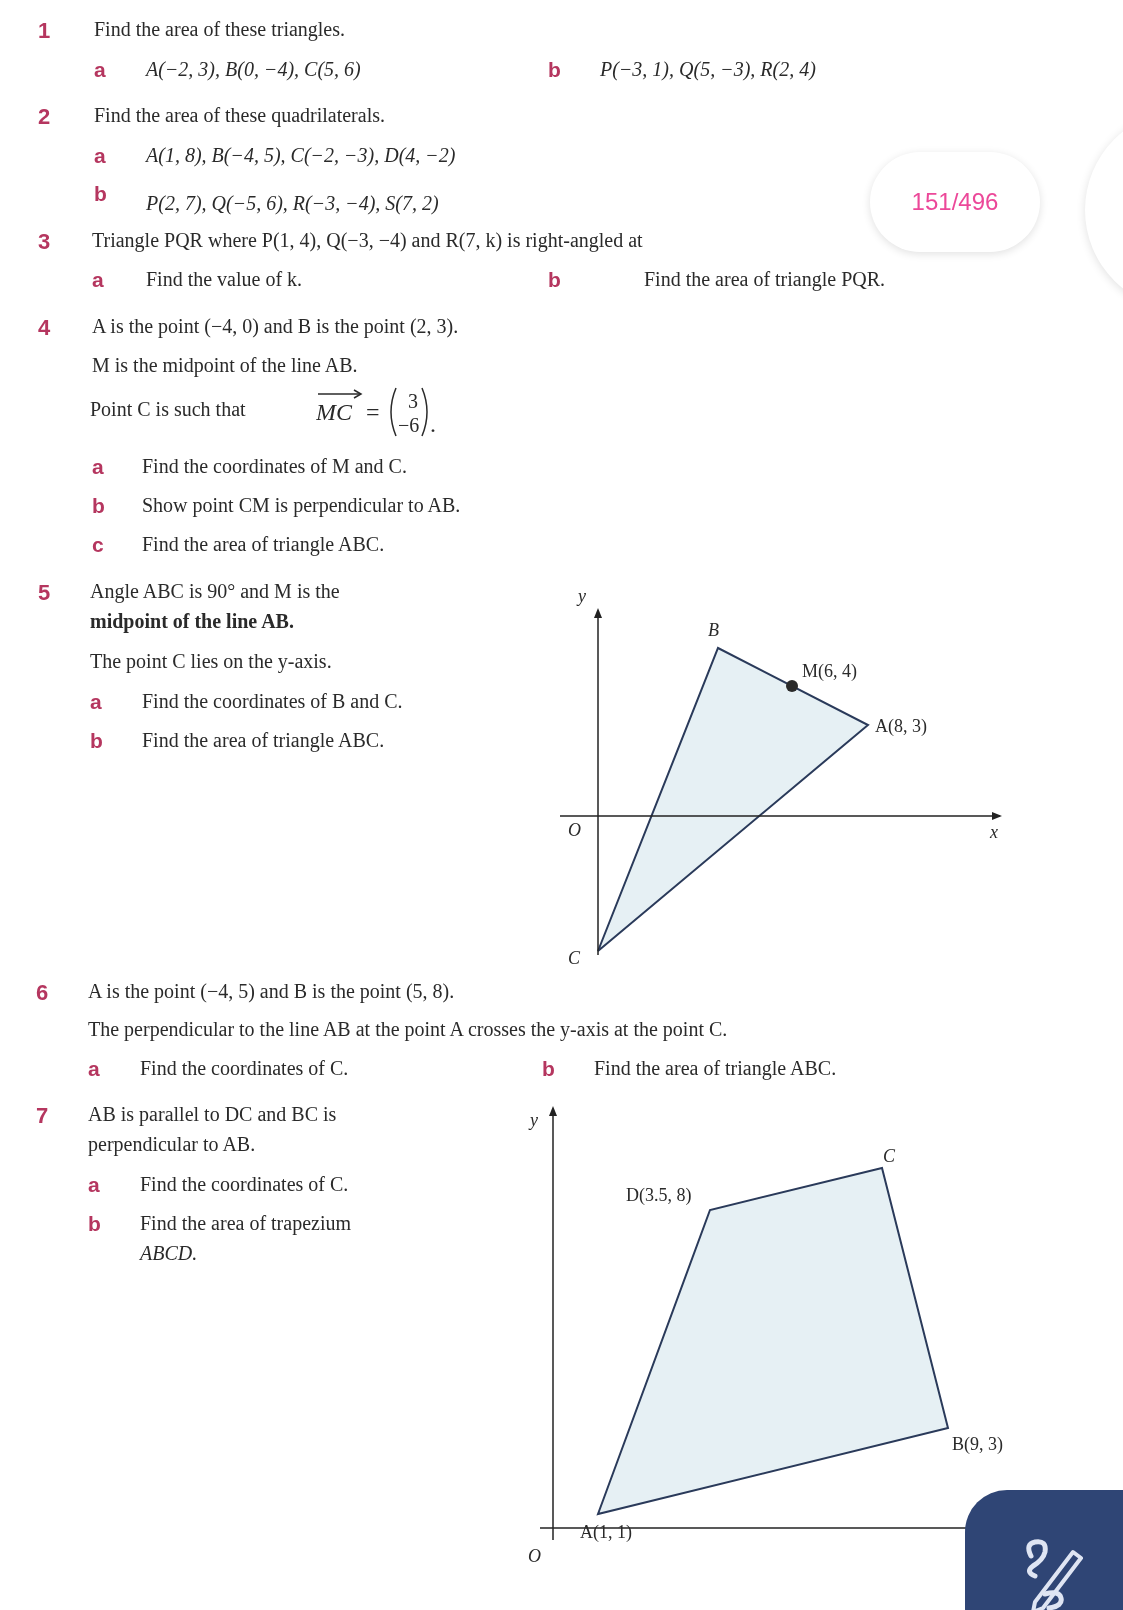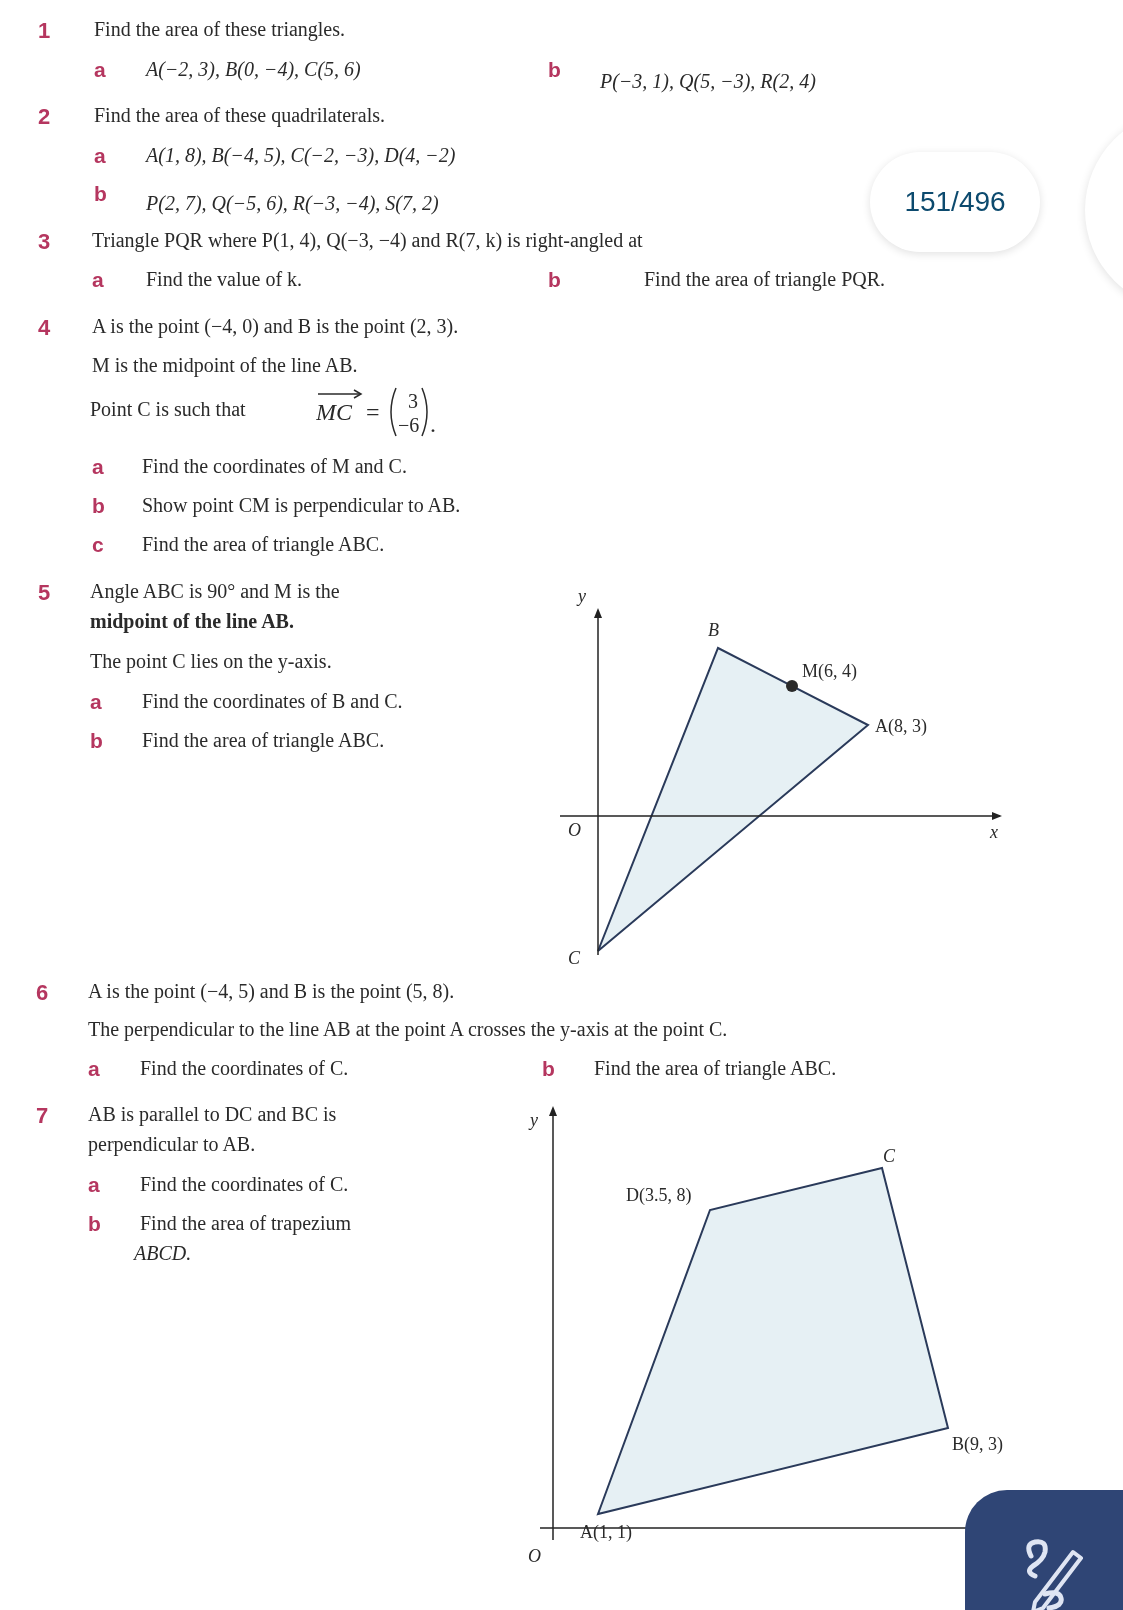--- a/index.html
+++ b/index.html
@@ -6,35 +6,35 @@
   body{width:1123px;height:1610px;background:#ffffff;position:relative;overflow:hidden;
        font-family:"Liberation Serif","DejaVu Serif",serif;color:#2a2a2a;}
   .abs{position:absolute;}
   .qnum{position:absolute;font-family:"Liberation Sans","DejaVu Sans",sans-serif;font-weight:bold;
         color:#b5365f;font-size:22px;}
   .sub{position:absolute;font-family:"Liberation Sans","DejaVu Sans",sans-serif;font-weight:bold;
        color:#b5365f;font-size:21px;}
   .txt{position:absolute;font-size:20px;white-space:nowrap;line-height:1.1;}
   .page-pill{position:absolute;left:870px;top:152px;width:170px;height:100px;border-radius:50px;
     background:#fff;box-shadow:0 2px 8px rgba(0,0,0,0.12);display:flex;align-items:center;justify-content:center;
-    font-family:"Liberation Sans","DejaVu Sans",sans-serif;font-size:28px;color:#0c4a6e;}
+    font-family:"Liberation Sans","DejaVu Sans",sans-serif;font-size:24px;color:#ec4899;}
   .side-circle{position:absolute;left:1085px;top:110px;width:200px;height:200px;border-radius:50%;
     background:#fff;box-shadow:0 2px 10px rgba(0,0,0,0.12);}
   .fab{position:absolute;left:965px;top:1490px;width:200px;height:160px;border-radius:42px;background:#2f4575;}
   svg text{font-family:"Liberation Serif","DejaVu Serif",serif;}
 </style>
 </head>
 <body>
 
 <div class="qnum" style="left:38px;top:18px;">1</div>
 <div class="txt" style="left:94px;top:18px;">Find the area of these triangles.</div>
 <div class="sub" style="left:94px;top:58px;">a</div>
 <div class="txt" style="left:146px;top:58px;font-style:italic;">A(−2, 3), B(0, −4), C(5, 6)</div>
 <div class="sub" style="left:548px;top:58px;">b</div>
-<div class="txt" style="left:600px;top:58px;font-style:italic;margin-top:12px;">P(−3, 1), Q(5, −3), R(2, 4)</div>
+<div class="txt" style="left:600px;top:58px;font-style:italic;">P(−3, 1), Q(5, −3), R(2, 4)</div>
 
 <div class="qnum" style="left:38px;top:104px;">2</div>
 <div class="txt" style="left:94px;top:104px;">Find the area of these quadrilaterals.</div>
 <div class="sub" style="left:94px;top:144px;">a</div>
 <div class="txt" style="left:146px;top:144px;font-style:italic;">A(1, 8), B(−4, 5), C(−2, −3), D(4, −2)</div>
 <div class="sub" style="left:94px;top:182px;">b</div>
 <div class="txt" style="left:146px;top:192px;font-style:italic;text-align:center;">P(2, 7), Q(−5, 6), R(−3, −4), S(7, 2)</div>
 
 <div class="qnum" style="left:38px;top:229px;">3</div>
 <div class="txt" style="left:92px;top:229px;">Triangle PQR where P(1, 4), Q(−3, −4) and R(7, k) is right-angled at</div>
@@ -102,21 +102,21 @@
 <div class="sub" style="left:542px;top:1057px;">b</div>
 <div class="txt" style="left:594px;top:1057px;">Find the area of triangle ABC.</div>
 
 <div class="qnum" style="left:36px;top:1103px;">7</div>
 <div class="txt" style="left:88px;top:1103px;">AB is parallel to DC and BC is</div>
 <div class="txt" style="left:88px;top:1133px;">perpendicular to AB.</div>
 <div class="sub" style="left:88px;top:1173px;">a</div>
 <div class="txt" style="left:140px;top:1173px;">Find the coordinates of C.</div>
 <div class="sub" style="left:88px;top:1212px;">b</div>
 <div class="txt" style="left:140px;top:1212px;">Find the area of trapezium</div>
-<div class="txt" style="left:134px;top:1242px;font-style:italic;">ABCD.</div>
+<div class="txt" style="left:140px;top:1242px;font-style:italic;">ABCD.</div>
 
 <div class="abs" style="left:500px;top:1100px;width:520px;height:510px;">
   <svg width="520" height="510" viewBox="0 0 520 510">
     <polygon points="98,414 210,110 382,68 448,328" fill="#e6f0f4" stroke="#2a3a5a" stroke-width="2"></polygon>
     <line x1="53" y1="440" x2="53" y2="14" stroke="#222" stroke-width="1.5"></line>
     <path d="M49 16 L53 6 L57 16 Z" fill="#222"></path>
     <line x1="40" y1="428" x2="520" y2="428" stroke="#222" stroke-width="1.5"></line>
     <text x="30" y="26" font-size="18" font-style="italic" fill="#2a2a2a">y</text>
     <text x="28" y="462" font-size="18" font-style="italic" fill="#2a2a2a">O</text>
     <text x="126" y="101" font-size="18" fill="#2a2a2a">D(3.5, 8)</text>

